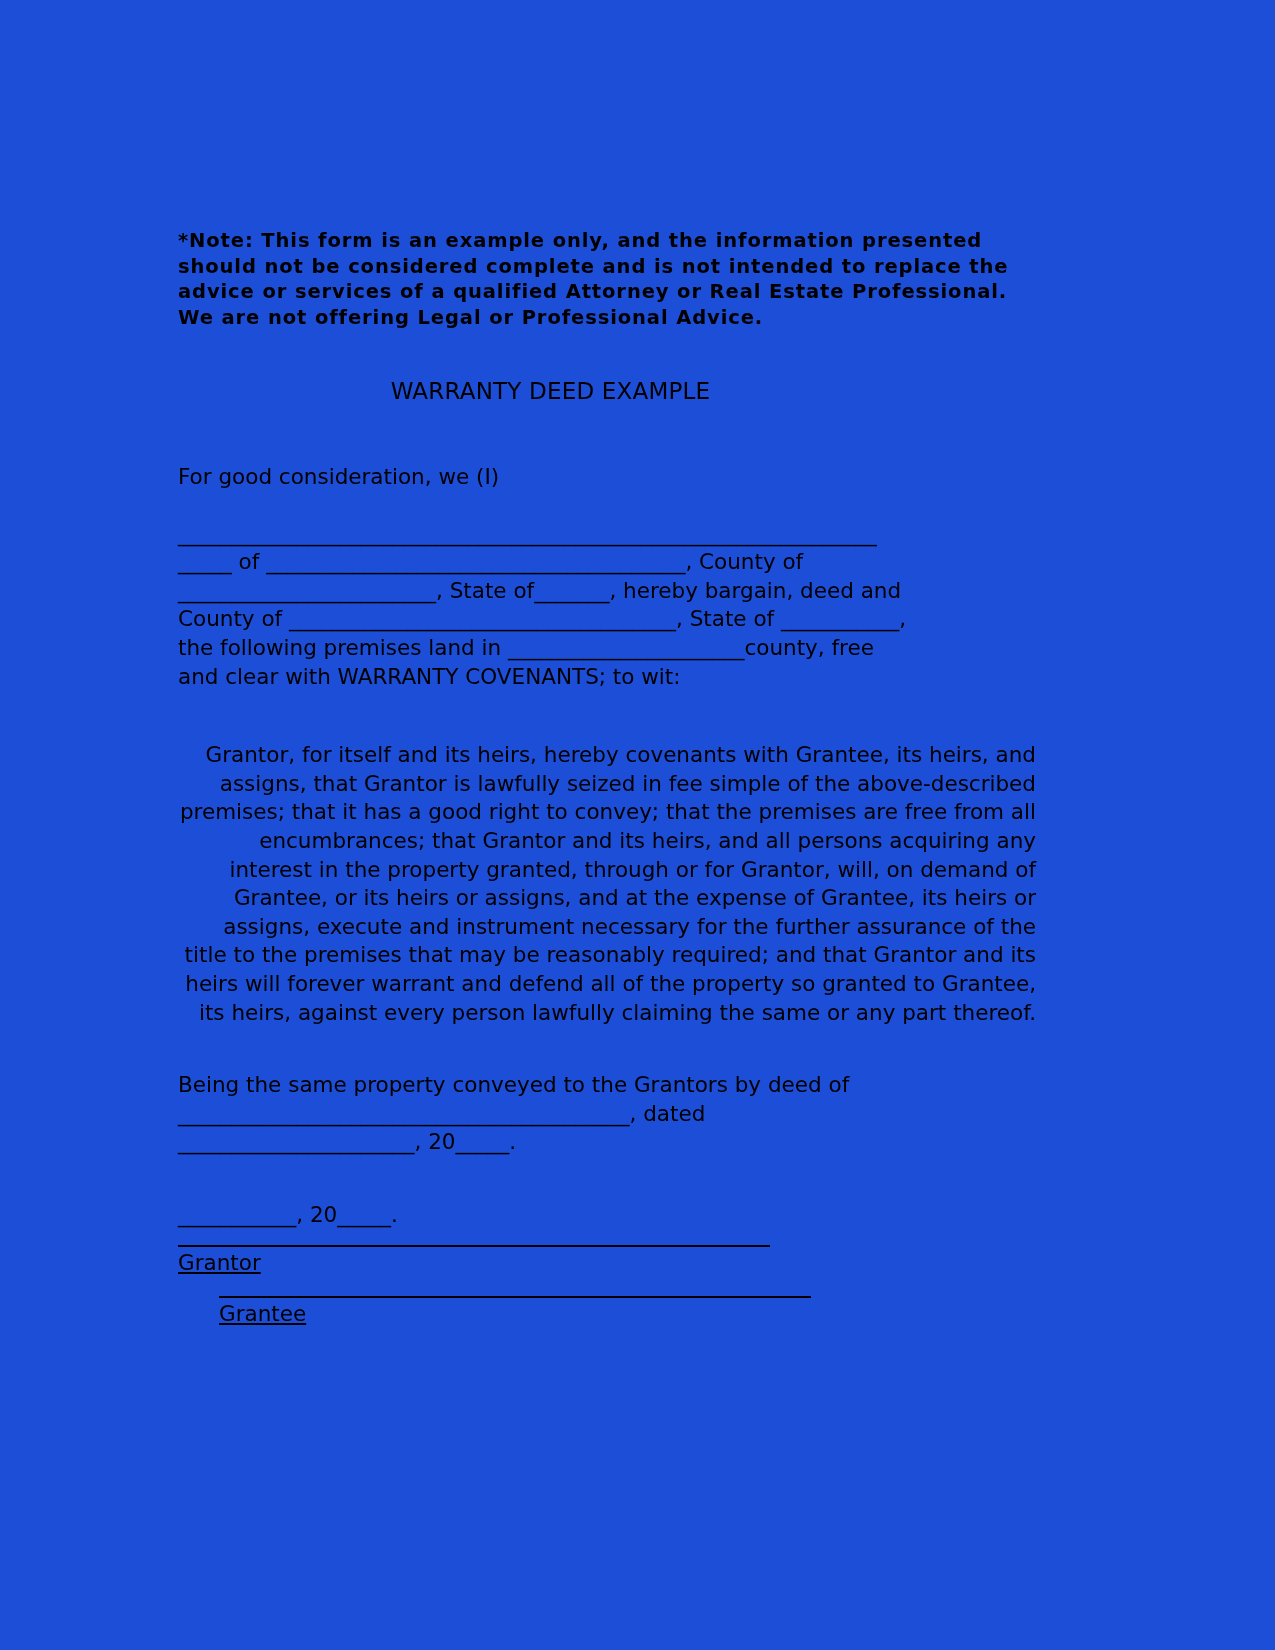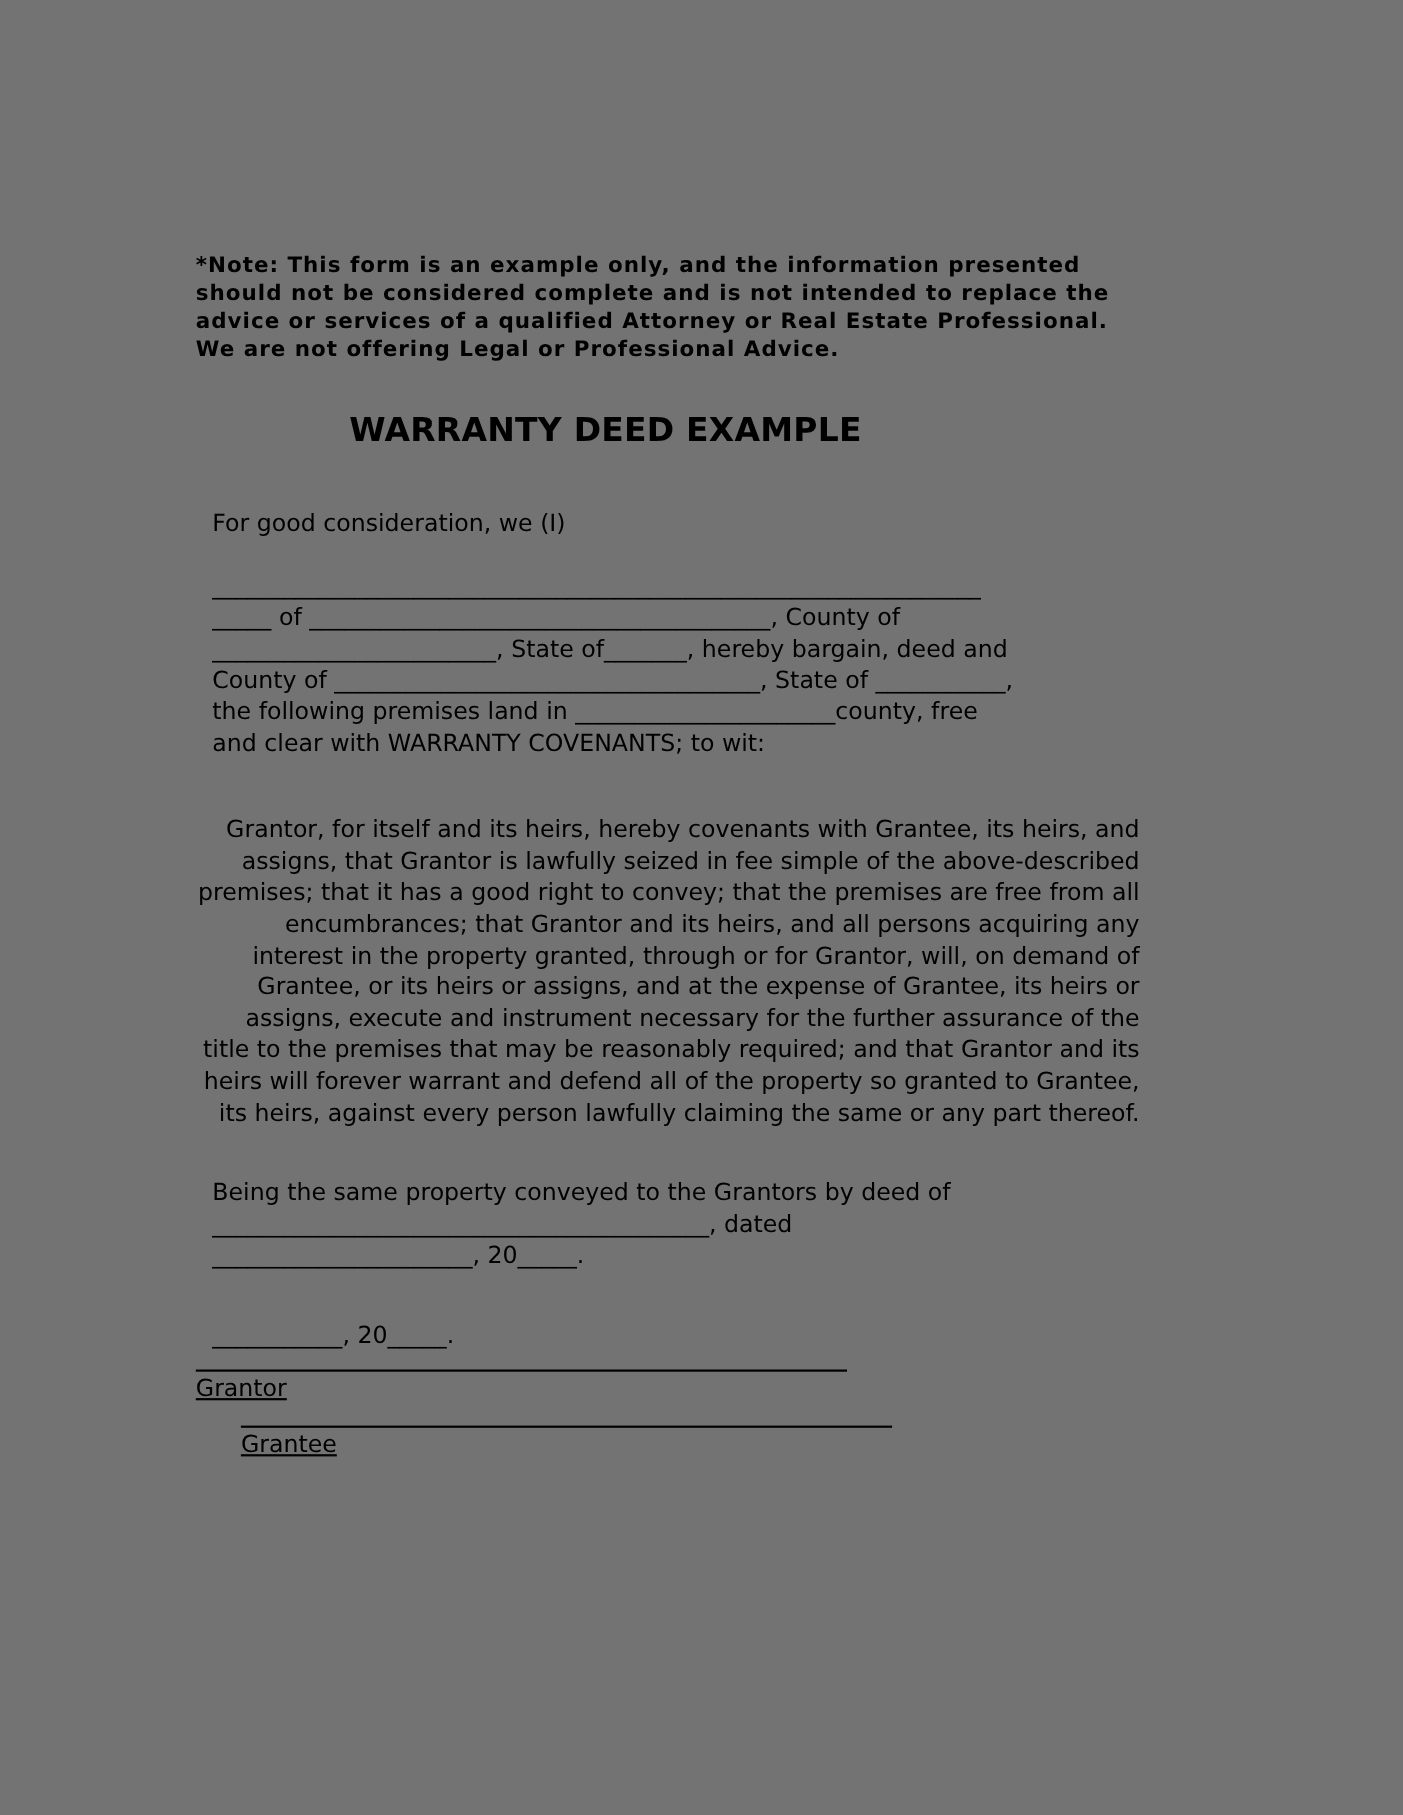--- a/index.html
+++ b/index.html
@@ -14,21 +14,21 @@
     color: #000000;
     -webkit-font-smoothing: antialiased;
   }
   .page {
     position: relative;
     width: 1275px;
     height: 1650px;
     box-sizing: border-box;
     padding: 0;
     overflow: hidden;
-    background: #737373;
+    background: #1d4ed8;
   }
   .content {
     position: absolute;
     left: 178px;
     top: 228px;
     width: 858px;
   }
 
   
   .note {
@@ -41,22 +41,22 @@
   }
 
   
   .title-wrap {
     margin-top: 48px;
     text-align: center;
     width: 745px;
   }
   .title {
     display: inline-block;
-    font-weight: bold;
-    font-size: 30px;
+    font-weight: normal;
+    font-size: 23px;
     line-height: 27px;
     letter-spacing: 0.2px;
   }
 
   
   .block {
     font-size: 21.5px;
     line-height: 28.6px;
     font-weight: normal;
     width: 858px;
@@ -66,21 +66,20 @@
   .gap-para { margin-top: 50px; }
   .gap-para-sm { margin-top: 44px; }
 
   .para {
     text-align: right;
     white-space: normal;
   }
   .line {
     display: block;
     white-space: pre;
-    margin-left: 15px;
   }
 
   
   .sigline {
     width: 592px;
     height: 0;
     border-bottom: 2px solid #000;
     margin-top: 16px;
   }
   .siglabel {

